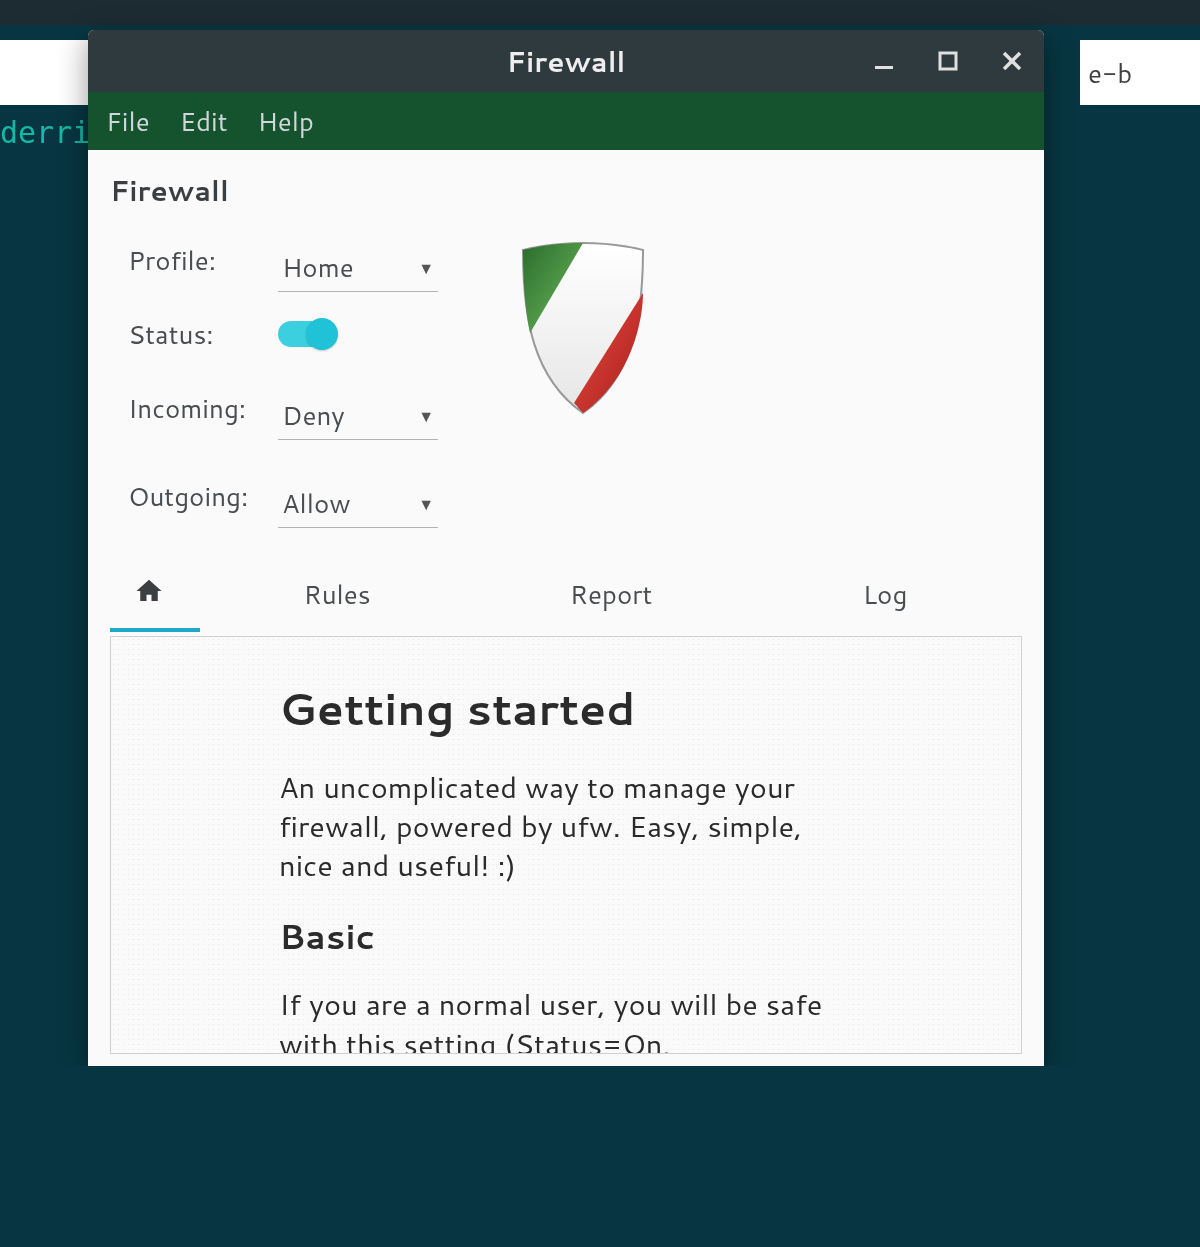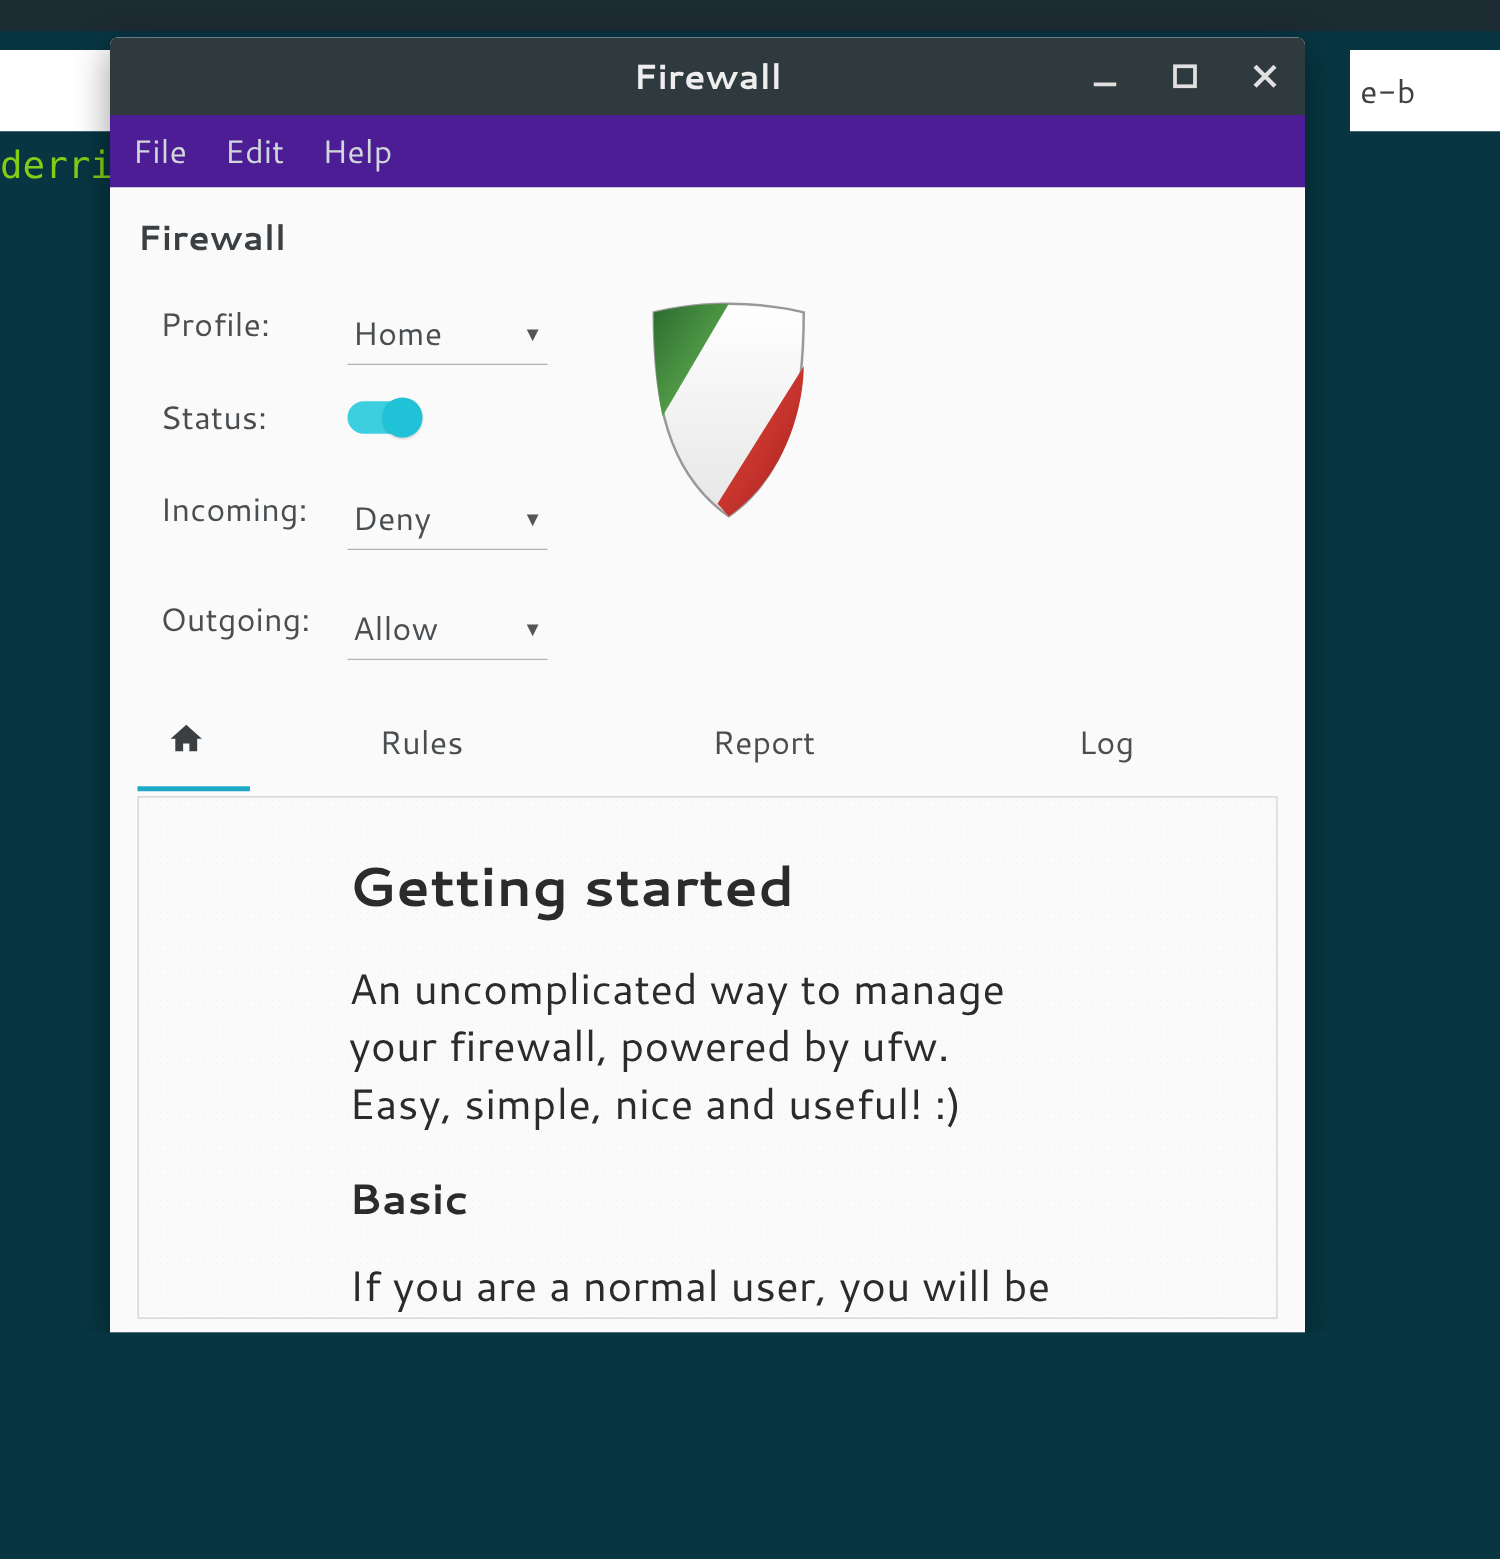--- a/index.html
+++ b/index.html
@@ -32,21 +32,21 @@
     top: 40px; right: 0;
     height: 65px; width: 120px;
     background: #ffffff;
     color: #404040;
     font-size: 26px;
     display:flex; align-items:center; padding-left:8px;
   }
   .terminal-text {
     position: absolute;
     top: 115px; left: 0;
-    color: #84cc16;
+    color: #14b8a6;
     font-family: monospace;
     font-size: 30px;
     padding-left: 0px;
   }
 
   .window {
     position: absolute;
     top: 30px;
     left: 88px;
     width: 956px;
@@ -76,21 +76,21 @@
     right: 18px; top: 0; bottom: 0;
     display: flex; align-items:center; gap: 36px;
   }
   .win-btn {
     width: 28px; height: 28px;
     display:flex;align-items:center;justify-content:center;
     color:#e0e0e0;
     cursor:pointer;
   }
   .menubar {
-    background: #4c1d95;
+    background: #14532d;
     color: #d0d7da;
     height: 58px;
     display: flex;
     align-items: center;
     gap: 30px;
     padding: 0 18px;
     font-size: 26px;
   }
   .menubar span { cursor: pointer; }
 
@@ -173,21 +173,21 @@
     height: 418px;
     overflow:hidden;
     color:#2b2b2b;
   }
   .content-frame h1 {
     font-size: 44px;
     font-weight: 800;
     margin-bottom: 28px;
   }
   .content-frame p {
-    font-size: 34px;
+    font-size: 29px;
     line-height: 1.35;
     margin-bottom: 28px;
   }
   .content-frame h2 {
     font-size: 34px;
     font-weight: 800;
     margin-bottom: 24px;
   }
 
   .statusbar {

